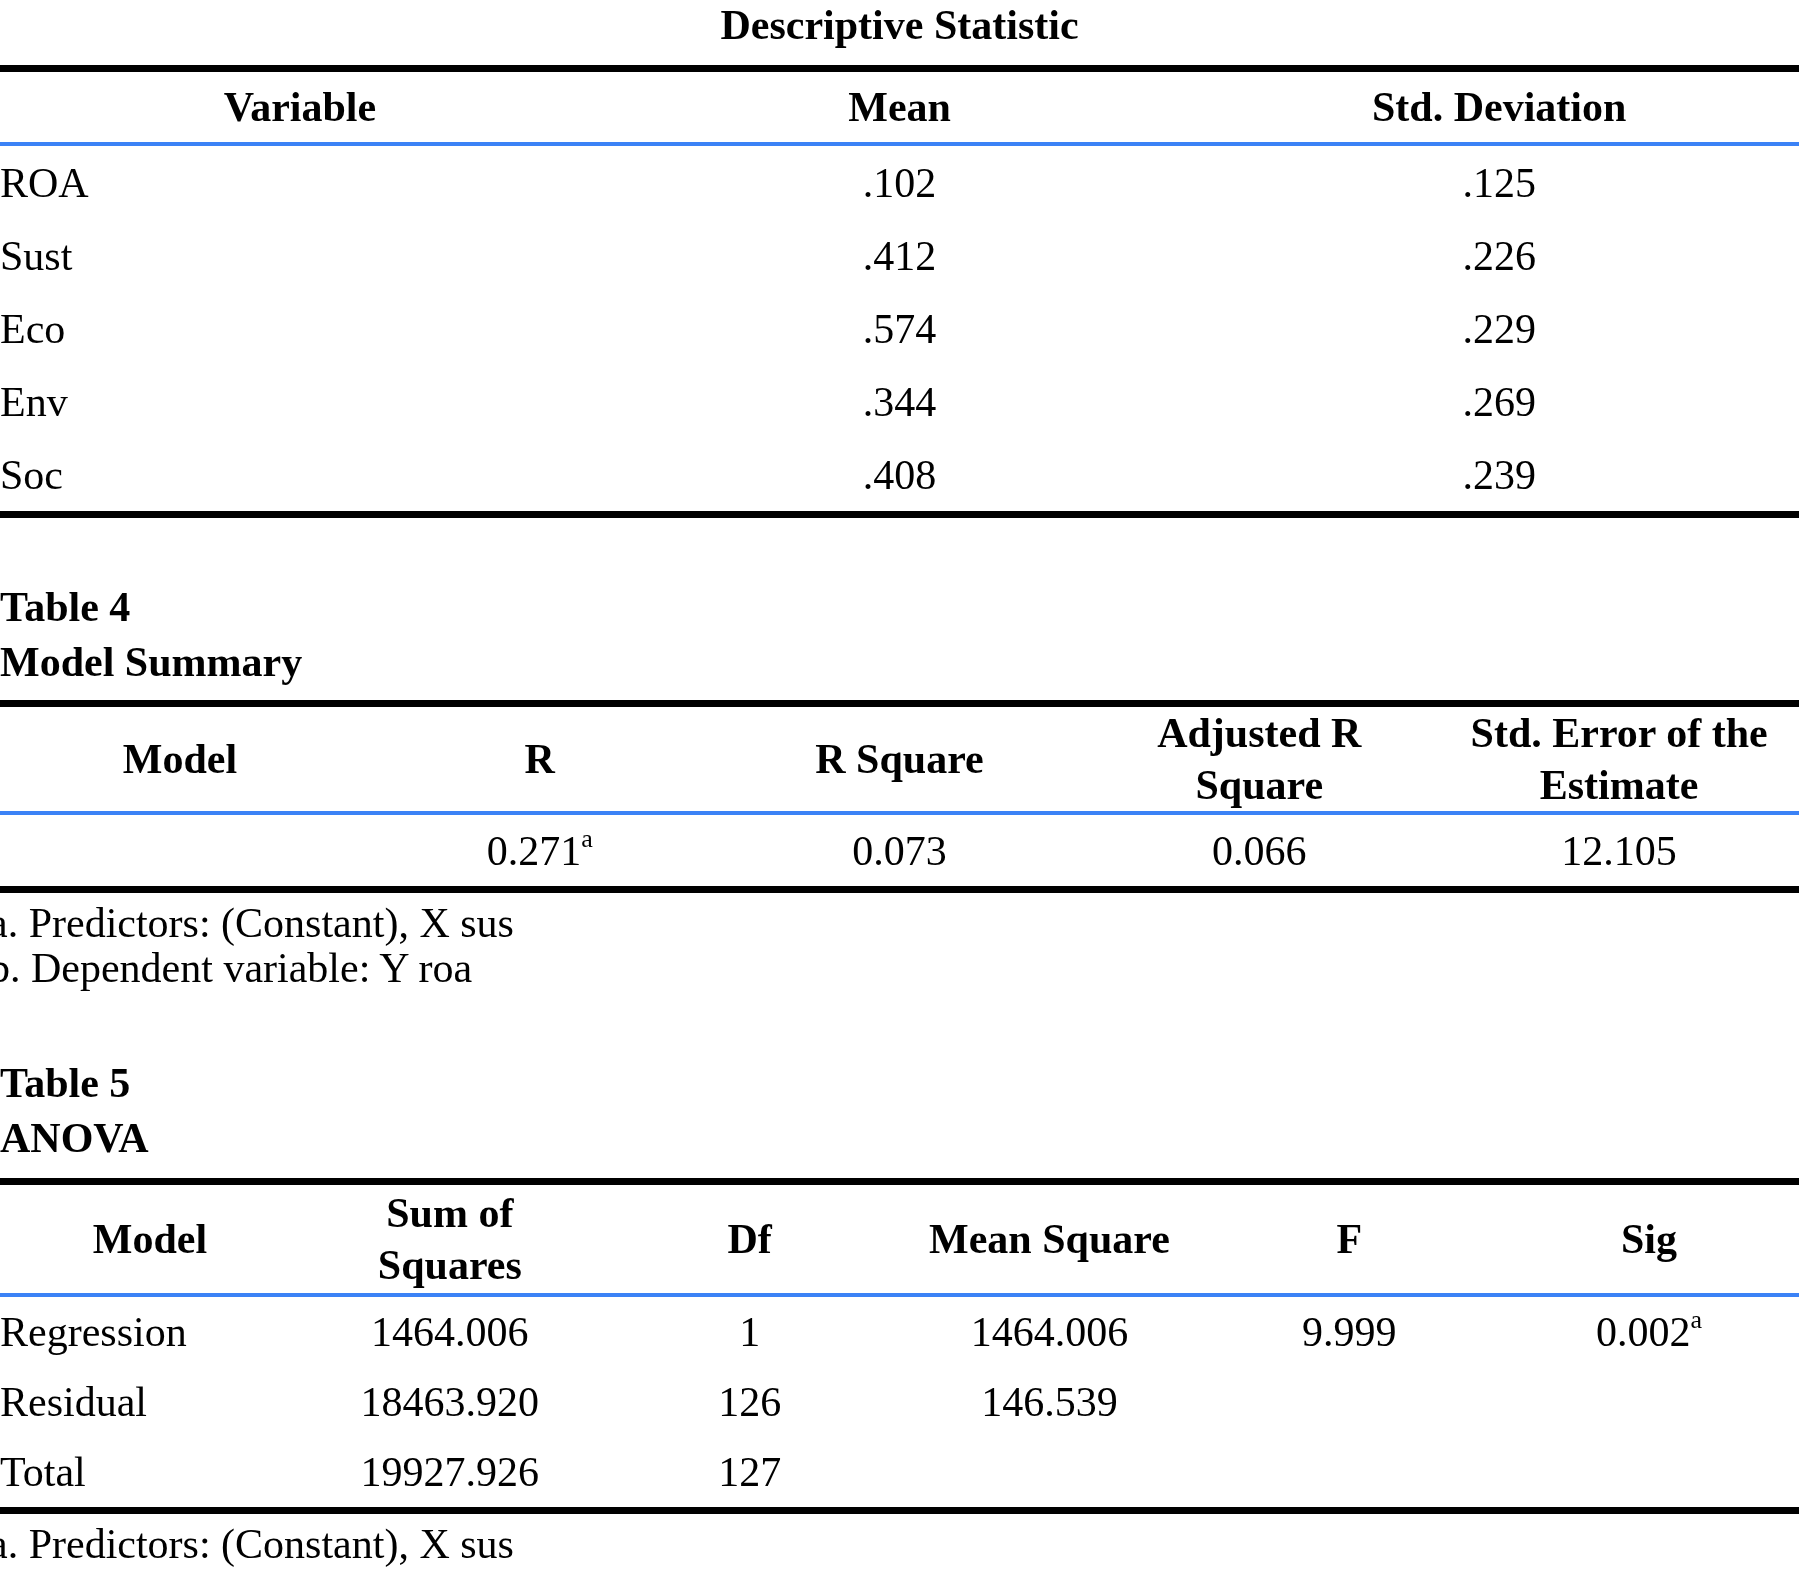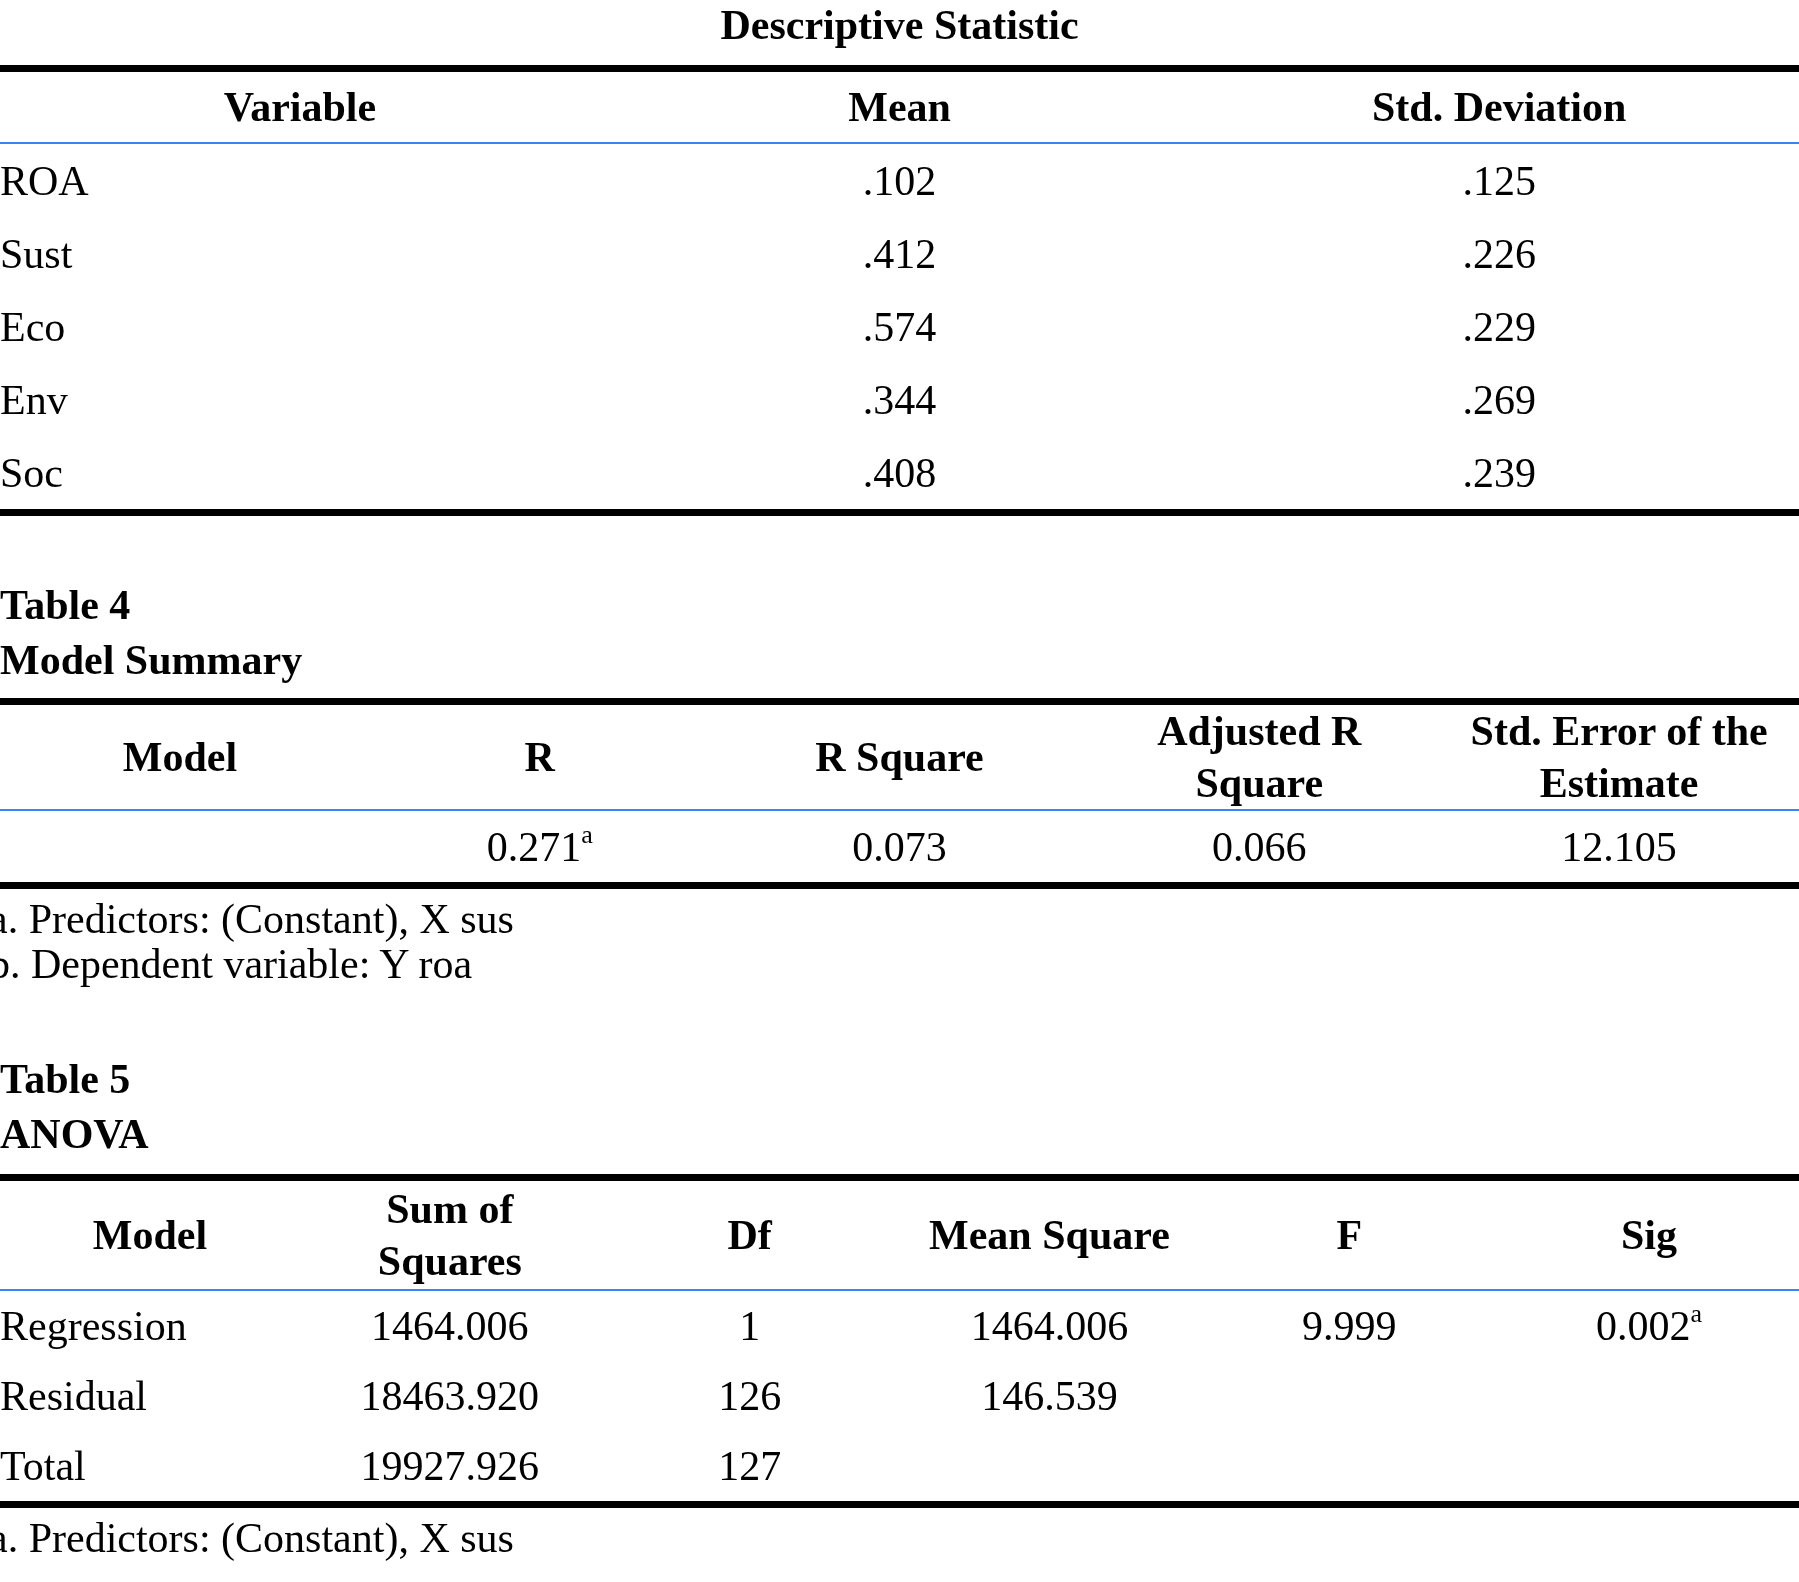--- a/index.html
+++ b/index.html
@@ -23,21 +23,21 @@
   .cap5{margin-top:65px;}
   table.tbl{
     width:1799px;table-layout:fixed;border-collapse:collapse;
     border-top:7px solid #000;border-bottom:7px solid #000;
   }
   table.t1{margin-top:0;}
   table.t4{margin-top:10px;}
   table.t5{margin-top:12px;}
   .tbl thead th{
     font-weight:700;text-align:center;vertical-align:middle;
-    border-bottom:2px solid #3b82f6;padding:0;line-height:52px;
+    border-bottom:4px solid #3b82f6;padding:0;line-height:52px;
   }
   table.t1 thead th{height:70px;line-height:70px;}
   table.t4 thead th{height:104px;}
   table.t5 thead th{height:108px;}
   .hdr-wrap{display:inline-block;vertical-align:middle;}
   .w300{max-width:300px;}
   .w185{max-width:185px;}
   .tbl td{
     padding:0;vertical-align:middle;white-space:nowrap;
   }

